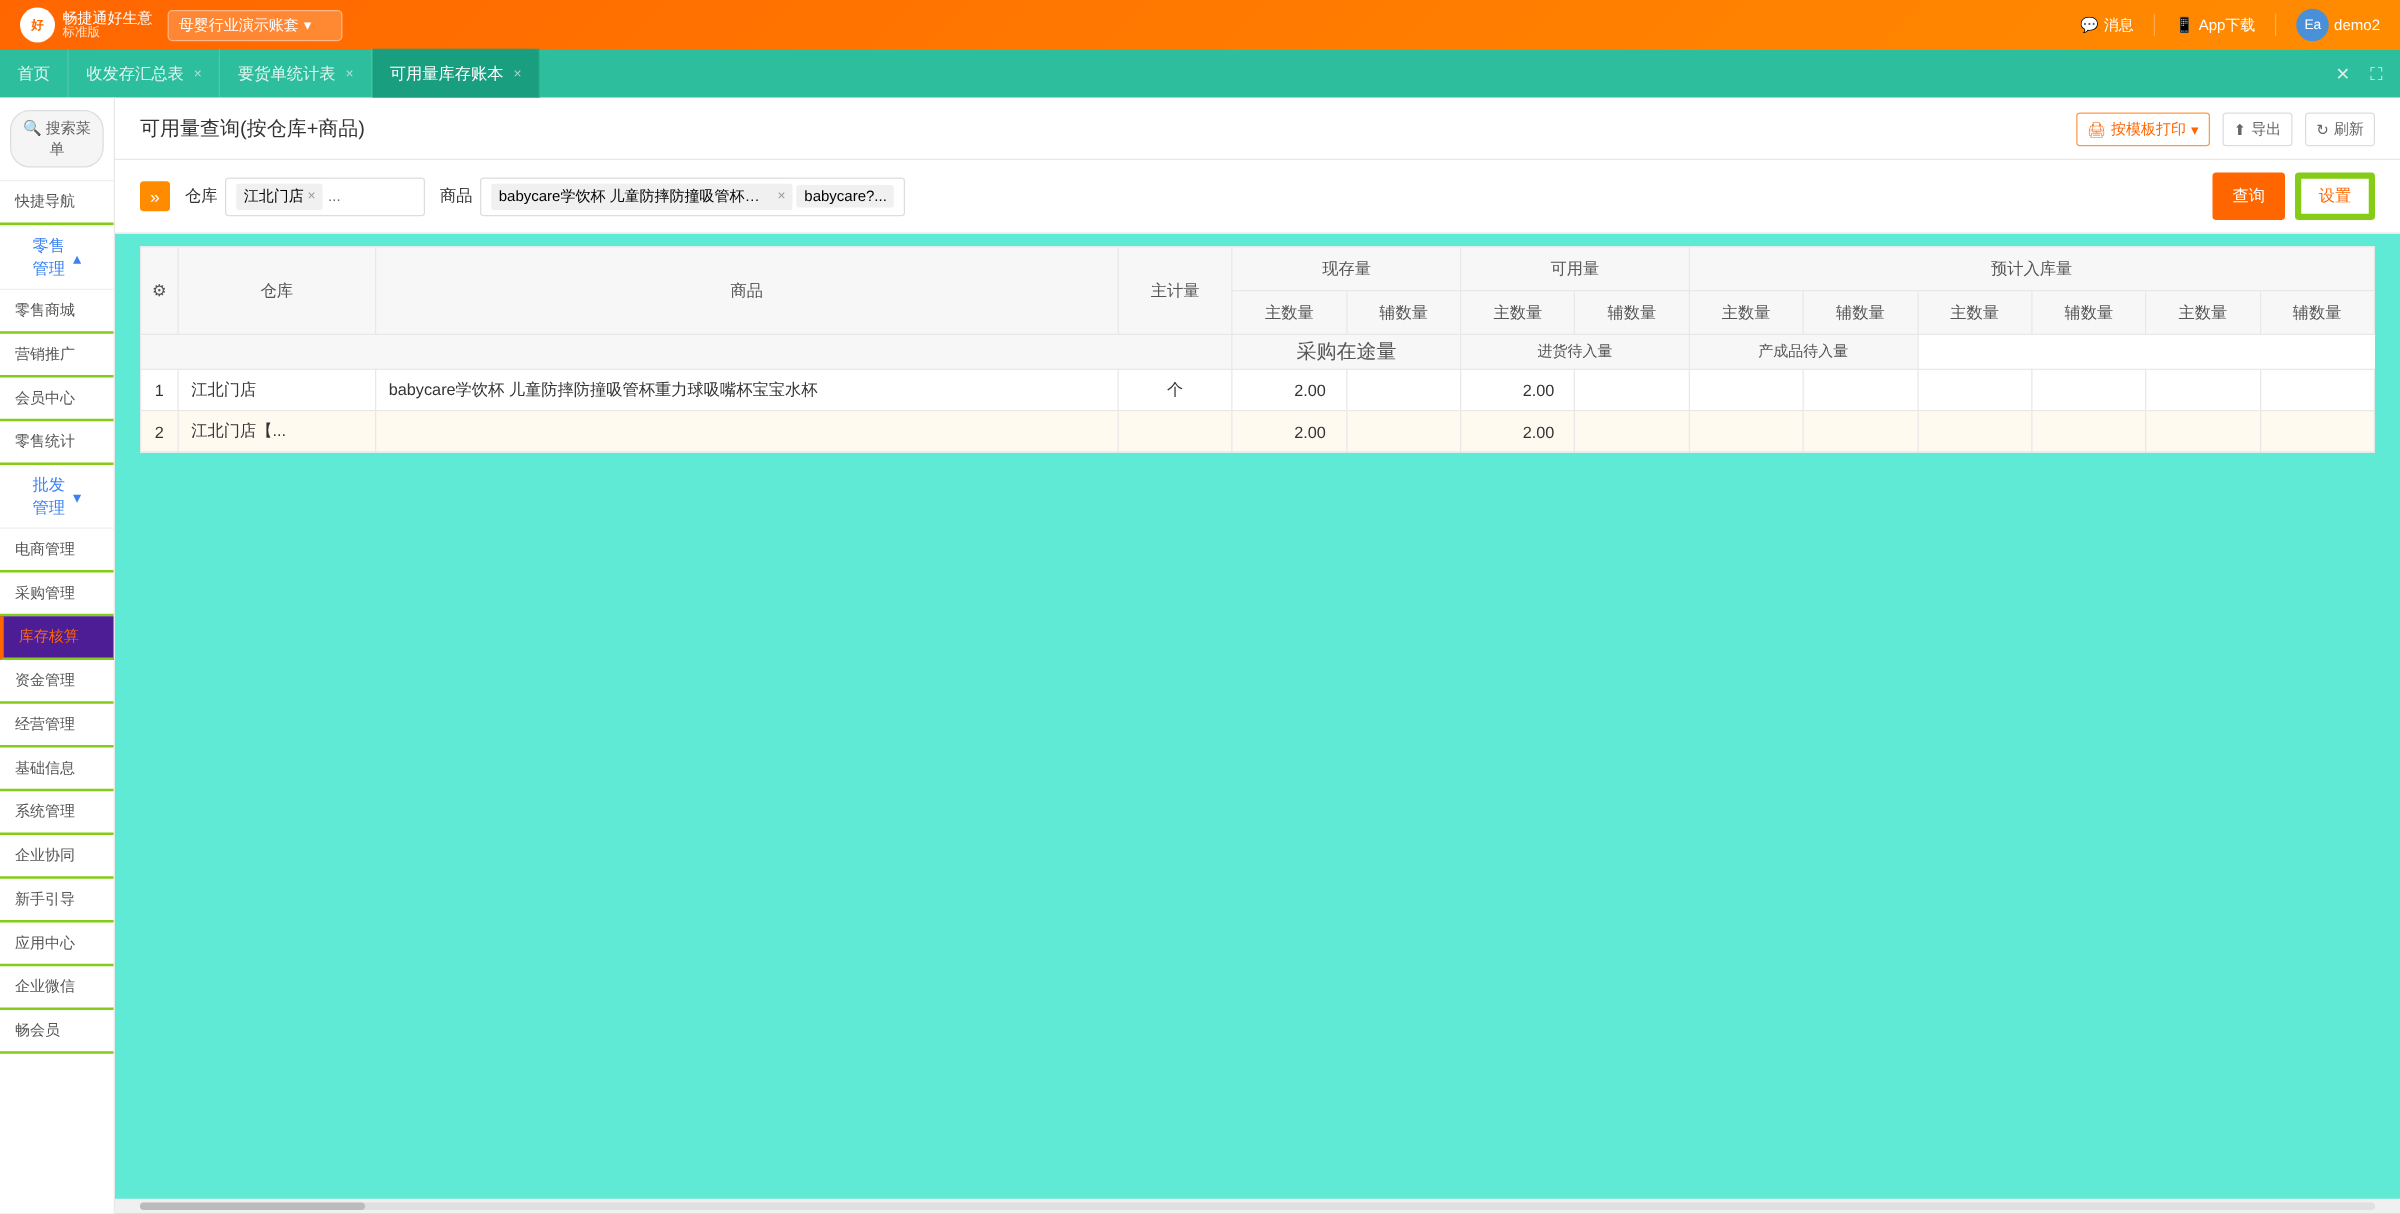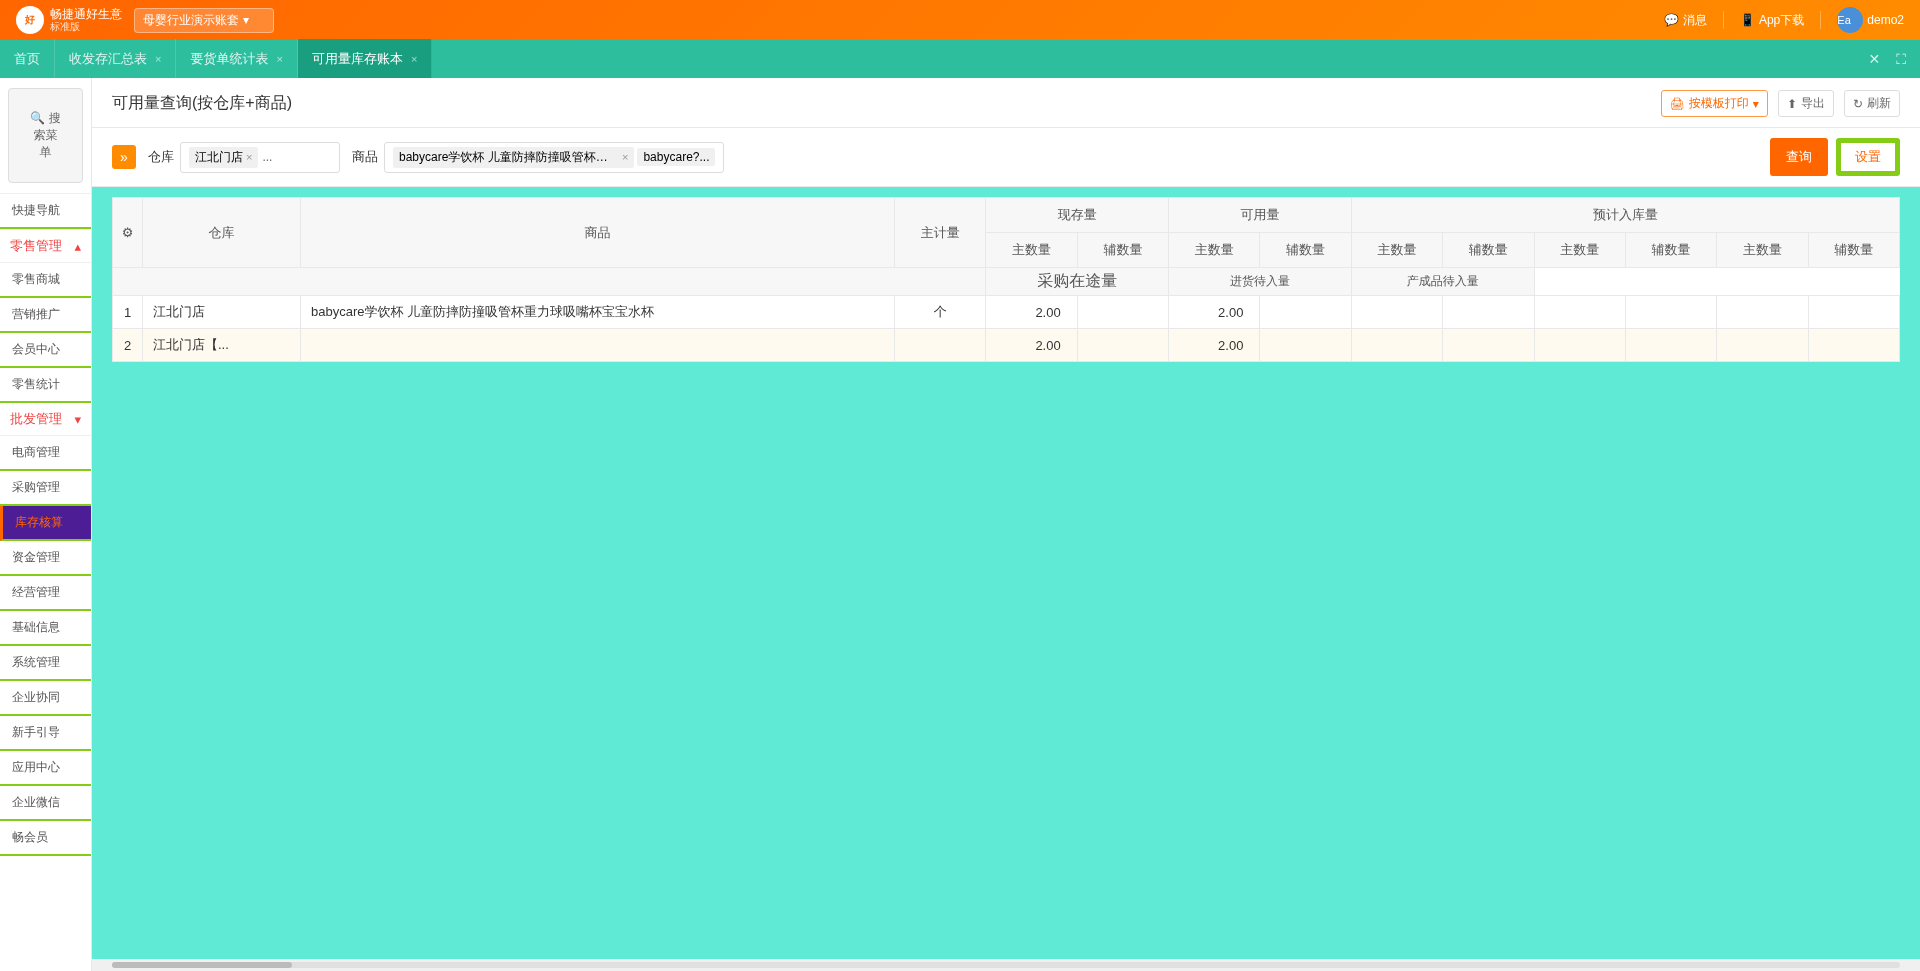--- a/index.html
+++ b/index.html
@@ -15,21 +15,21 @@
       justify-content: space-between;
       flex-shrink: 0;
     }
     .top-bar-left { display: flex; align-items: center; gap: 12px; }
     .logo-area { display: flex; align-items: center; gap: 6px; }
     .logo-icon { width: 28px; height: 28px; background: white; border-radius: 50%; display: flex; align-items: center; justify-content: center; font-size: 10px; color: #ff6600; font-weight: bold; }
     .logo-text { color: white; font-size: 12px; line-height: 1.2; }
     .industry-selector { background: rgba(255,255,255,0.2); border: 1px solid rgba(255,255,255,0.4); border-radius: 4px; padding: 3px 8px; color: white; font-size: 12px; display: flex; align-items: center; gap: 4px; cursor: pointer; min-width: 140px; }
     .top-bar-right { display: flex; align-items: center; gap: 16px; color: white; font-size: 12px; }
     .top-bar-right-item { display: flex; align-items: center; gap: 4px; cursor: pointer; }
-    .user-avatar { width: 26px; height: 26px; border-radius: 50%; background: #4a90d9; display: flex; align-items: center; color: white; font-size: 11px; overflow: hidden; }
+    .user-avatar { width: 26px; height: 26px; border-radius: 50%; background: #4a90d9; display: flex; align-items: center; justify-content: center; color: white; font-size: 11px; overflow: hidden; }
 
     
     .nav-tabs {
       height: 38px;
       background: #2dbe9e;
       display: flex;
       align-items: center;
       padding: 0 0 0 0;
       flex-shrink: 0;
       gap: 0;
@@ -63,22 +63,22 @@
     .sidebar {
       width: 92px;
       background: white;
       border-right: 1px solid #e8e8e8;
       display: flex;
       flex-direction: column;
       flex-shrink: 0;
       overflow-y: auto;
     }
     .sidebar-search { padding: 10px 8px; border-bottom: 1px solid #f0f0f0; }
-    .sidebar-search-btn { width: 100%; padding: 21px; background: #f5f5f5; border: 1px solid #ddd; border-radius: 4px; color: #666; font-size: 12px; cursor: pointer; text-align: center; }
-    .sidebar-section-header { display: flex; align-items: center; justify-content: space-between; padding: 7px 10px; cursor: pointer; font-size: 13px; color: #ef4444; border-bottom: 1px solid #f0f0f0; }
+    .sidebar-search-btn { width: 100%; padding: 5px; background: #f5f5f5; border: 1px solid #ddd; border-radius: 16px; color: #666; font-size: 12px; cursor: pointer; text-align: center; }
+    .sidebar-section-header { display: flex; align-items: center; justify-content: flex-end; padding: 7px 26px; cursor: pointer; font-size: 13px; color: #3b82f6; border-bottom: 1px solid #f0f0f0; }
     .sidebar-menu-item { padding: 8px 12px; font-size: 12px; color: #555; cursor: pointer; border-bottom: 2px solid #84cc16; white-space: nowrap; overflow: hidden; text-overflow: ellipsis; }
     .sidebar-menu-item.active { background: #4c1d95; color: #ff6600; font-weight: 500; border-left: 3px solid #ff6600; }
 
     
     .content-area { flex: 1; display: flex; flex-direction: column; overflow: hidden; background: #5eead4; }
 
     
     .page-header { background: white; padding: 12px 20px 10px; border-bottom: 1px solid #e8e8e8; display: flex; align-items: center; justify-content: space-between; flex-shrink: 0; }
     .page-title { font-size: 16px; font-weight: 500; color: #333; }
     .page-header-actions { display: flex; align-items: center; gap: 10px; }

